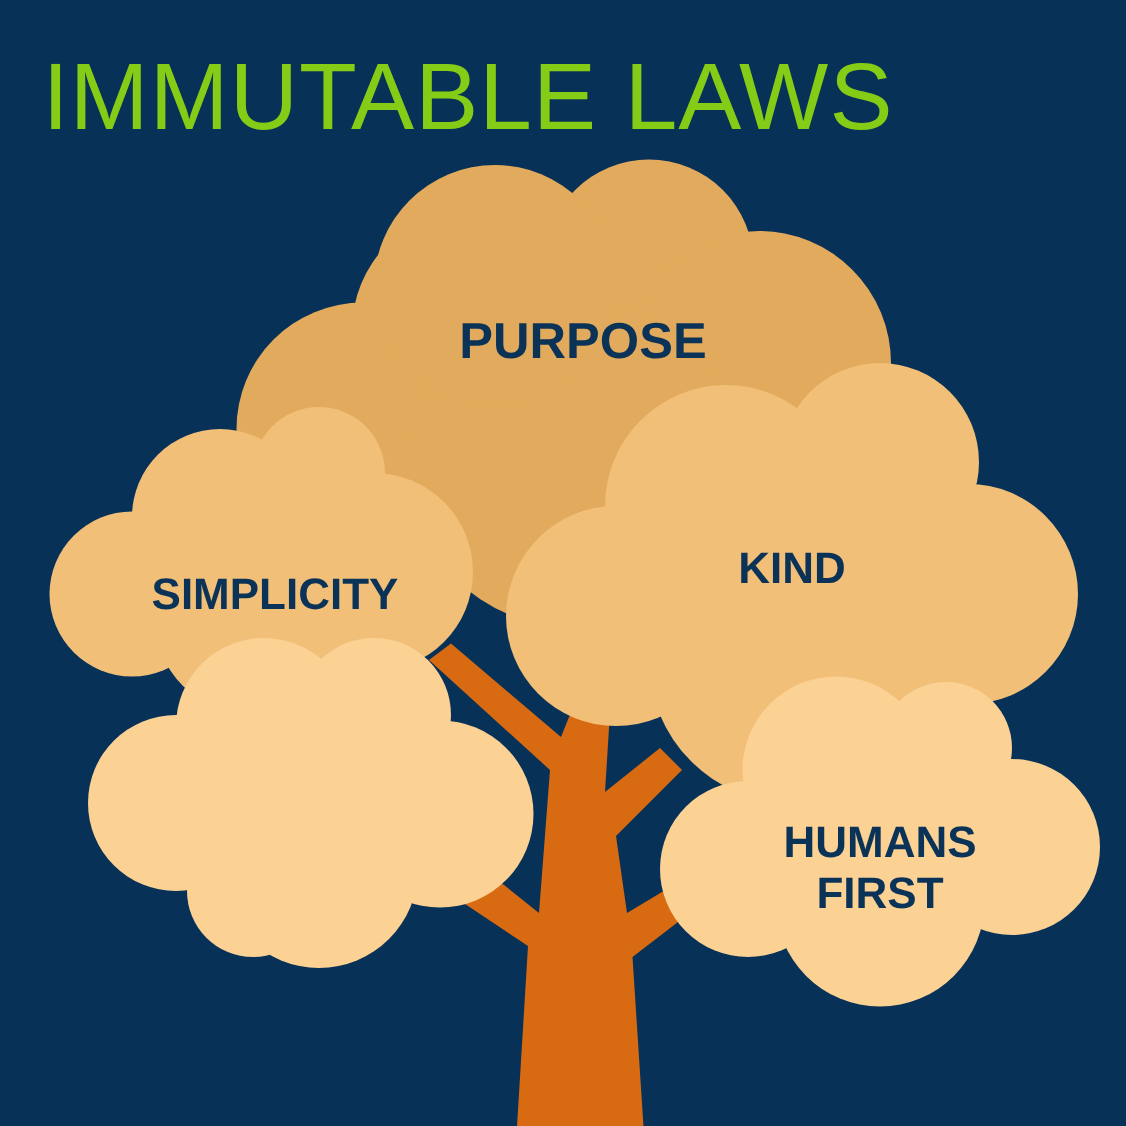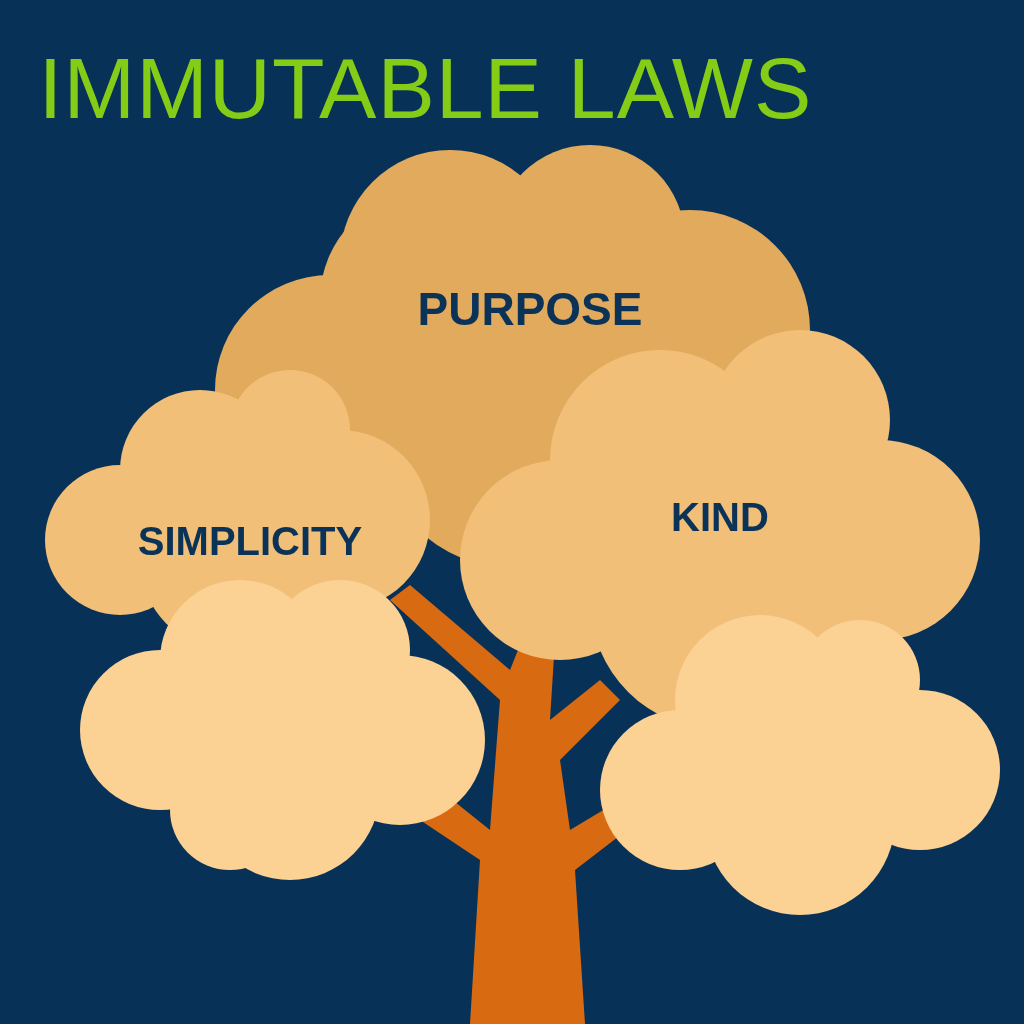--- a/index.html
+++ b/index.html
@@ -66,13 +66,17 @@
 
   <div class="label" style="left:330px;top:283px;width:400px;font-size:46px;">
     <span>PURPOSE</span>
   </div>
   <div class="label" style="left:80px;top:518px;width:340px;font-size:40px;">
     <span>SIMPLICITY</span>
   </div>
   <div class="label" style="left:480px;top:478px;width:480px;font-size:40px;margin-top:16px;">
     <div>KIND</div>
   </div>
+  <div class="label" style="left:660px;top:743px;width:280px;font-size:40px;">
+    <div>HUMANS</div>
+    <div>FIRST</div>
+  </div>
 </div>
 
 </body></html>

